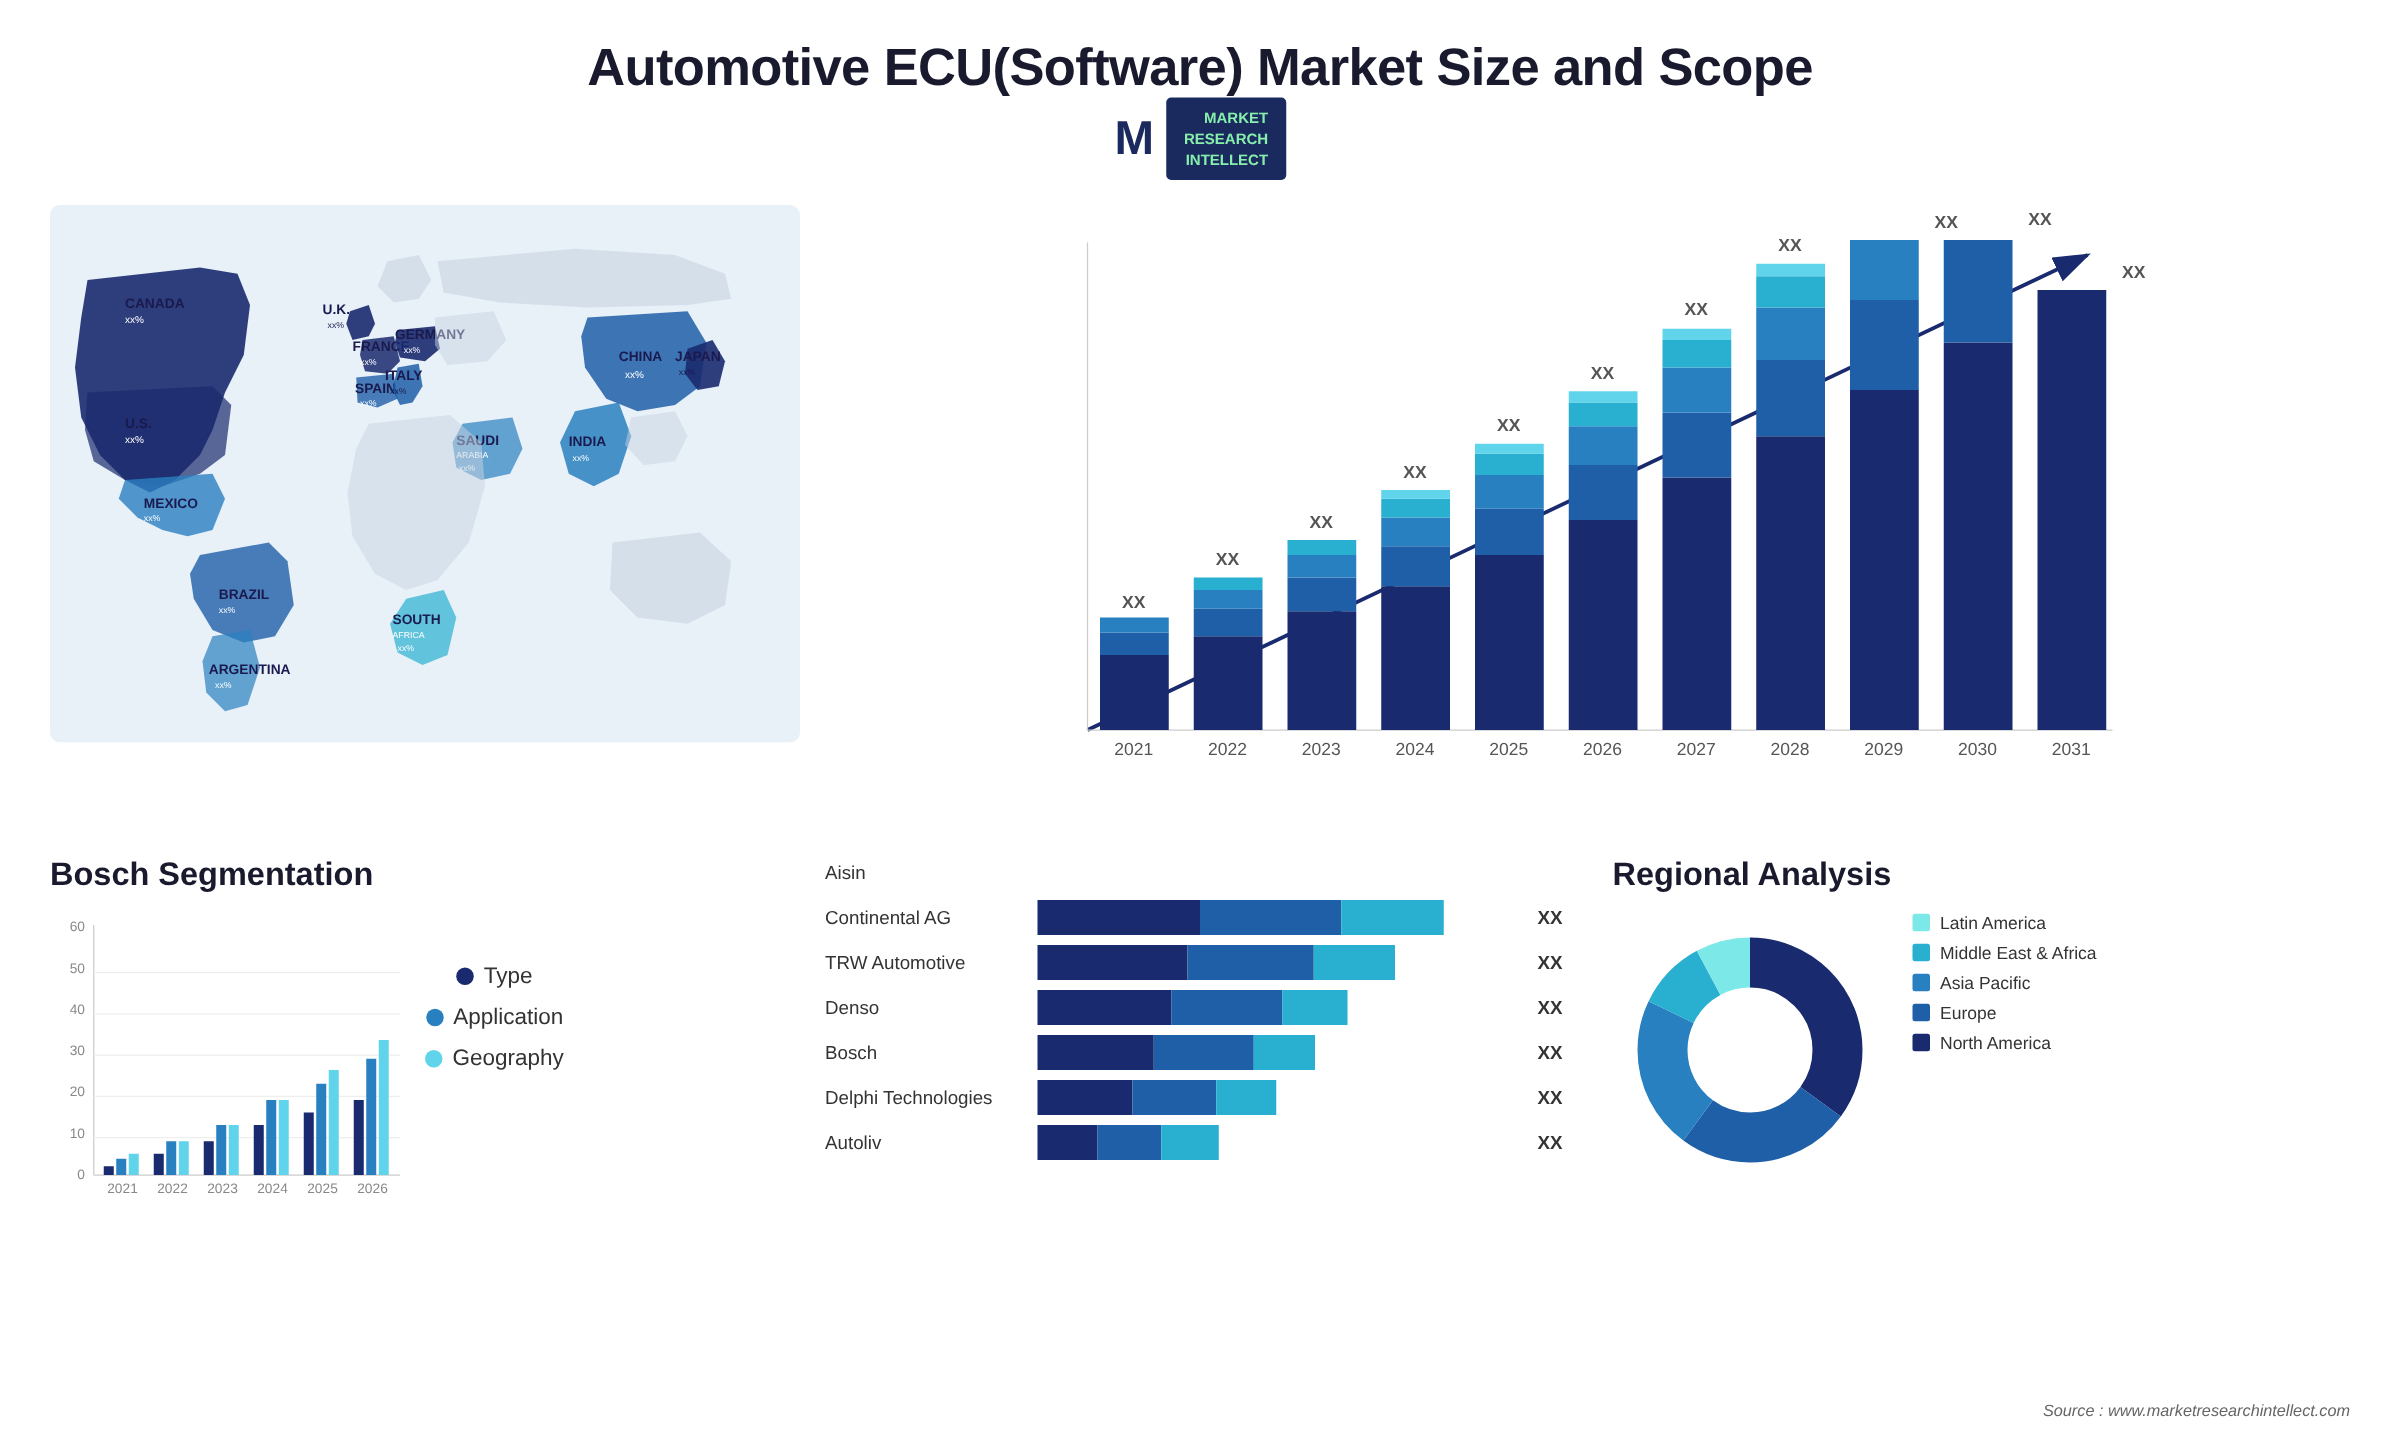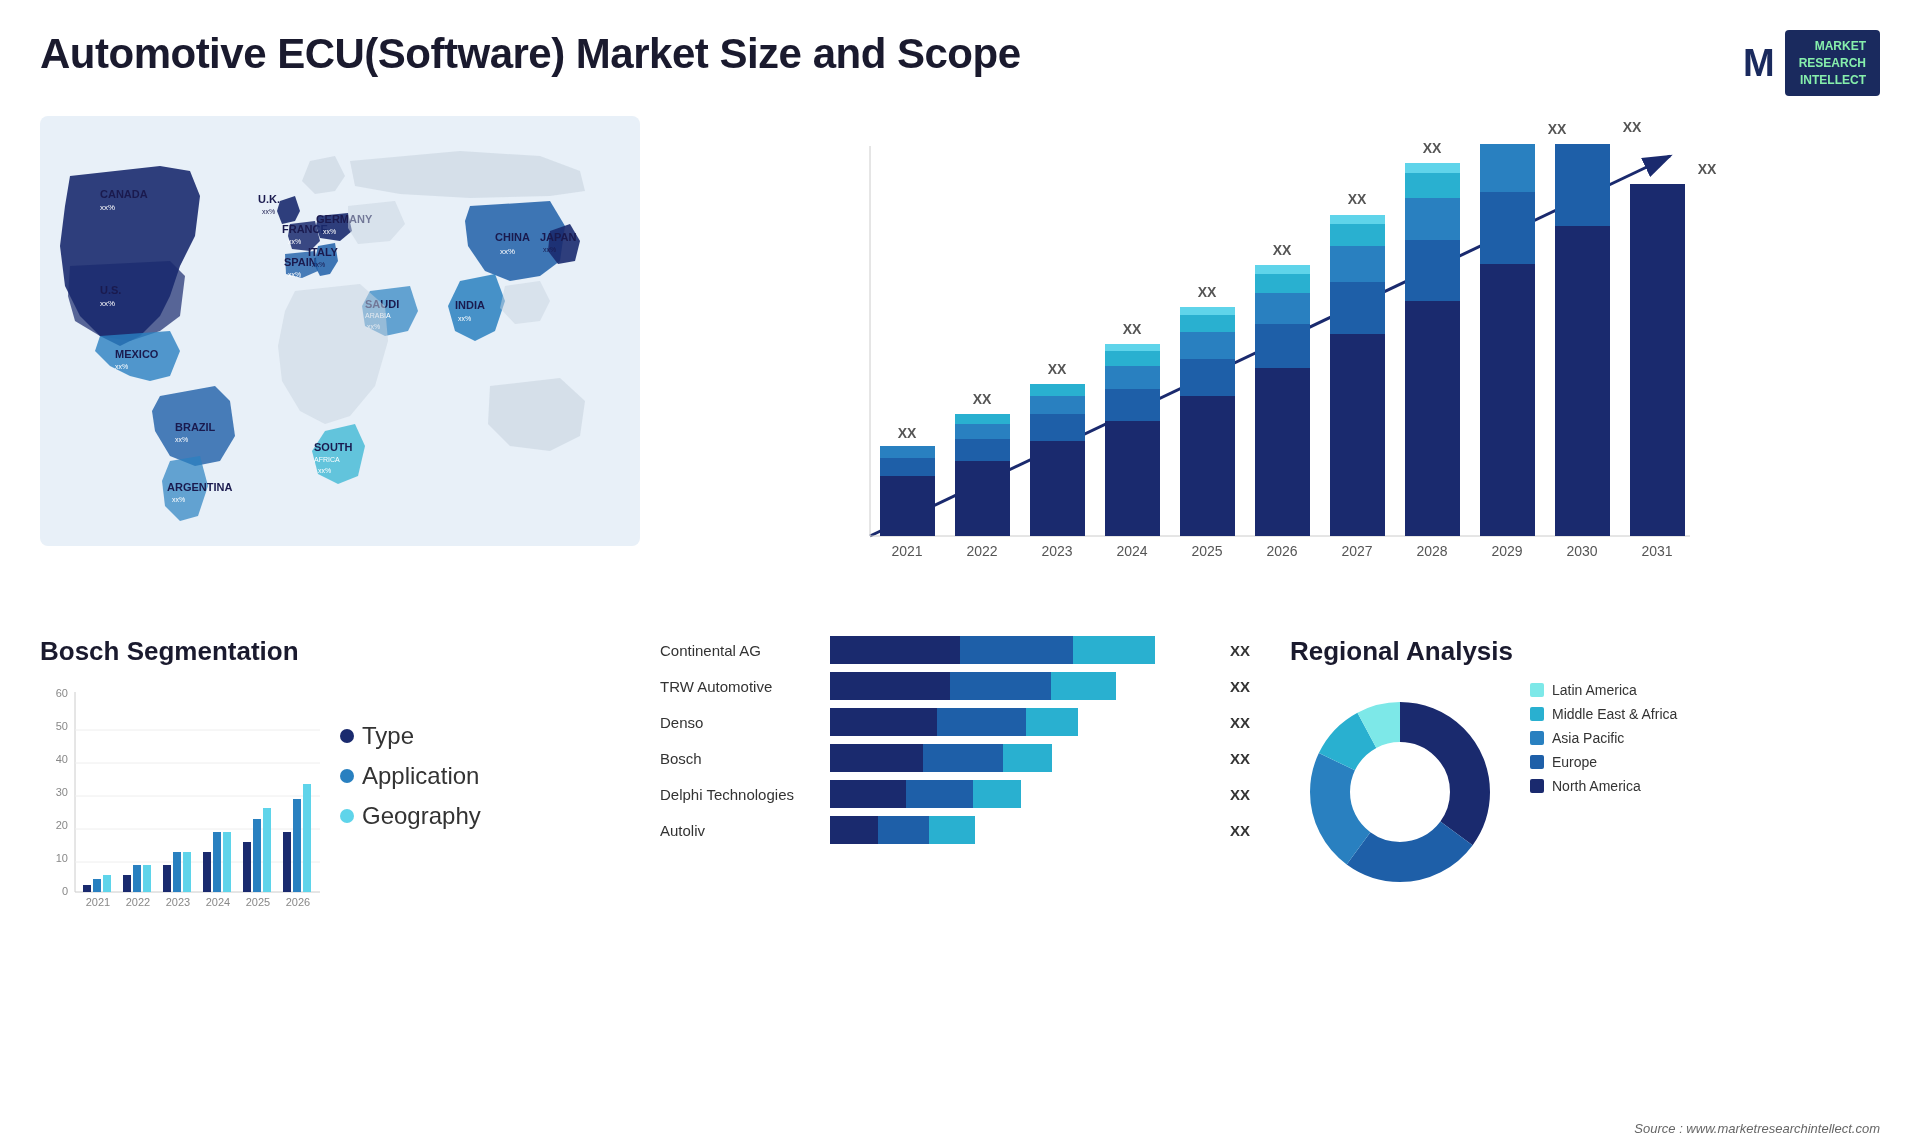--- a/index.html
+++ b/index.html
@@ -9,22 +9,23 @@
       background: #ffffff;
       font-family: 'Arial', sans-serif;
       overflow: hidden;
       position: relative;
     }
 
     
     .header {
       display: flex;
       justify-content: space-between;
-      align-items: flex-start;
+      align-items: center;
       padding: 30px 40px 10px 40px;
+      flex-direction: column;
     }
     .main-title {
       font-size: 42px;
       font-weight: 700;
       color: #1a1a2e;
       letter-spacing: -0.5px;
     }
     .logo-area {
       display: flex;
       align-items: center;
@@ -124,22 +125,23 @@
     .seg-legend {
       display: flex;
       flex-direction: column;
       gap: 12px;
       padding-top: 40px;
     }
     .legend-item {
       display: flex;
       align-items: center;
       gap: 8px;
-      font-size: 24px;
+      font-size: 18px;
       color: #333;
+      justify-content: center;
     }
     .legend-dot {
       width: 14px;
       height: 14px;
       border-radius: 50%;
       flex-shrink: 0;
     }
 
     
     .key-players-section {
@@ -484,20 +486,24 @@
           <span>Geography</span>
         </div>
       </div>
     </div>
   </div>
 
   <div class="bottom-right">
 
     <div class="key-players-section">
 
+      <div class="player-row">
+        <span class="player-name">Aisin</span>
+        <div class="player-bar-container"></div>
+      </div>
 
       <div class="player-row">
         <span class="player-name">Continental AG</span>
         <div class="player-bar-container">
           <div class="player-bar" style="width:85%;">
             <div class="player-bar-seg1" style="width:40%;height:100%;"></div>
             <div class="player-bar-seg2" style="width:35%;height:100%;"></div>
             <div class="player-bar-seg3" style="width:25%;height:100%;"></div>
           </div>
         </div>

